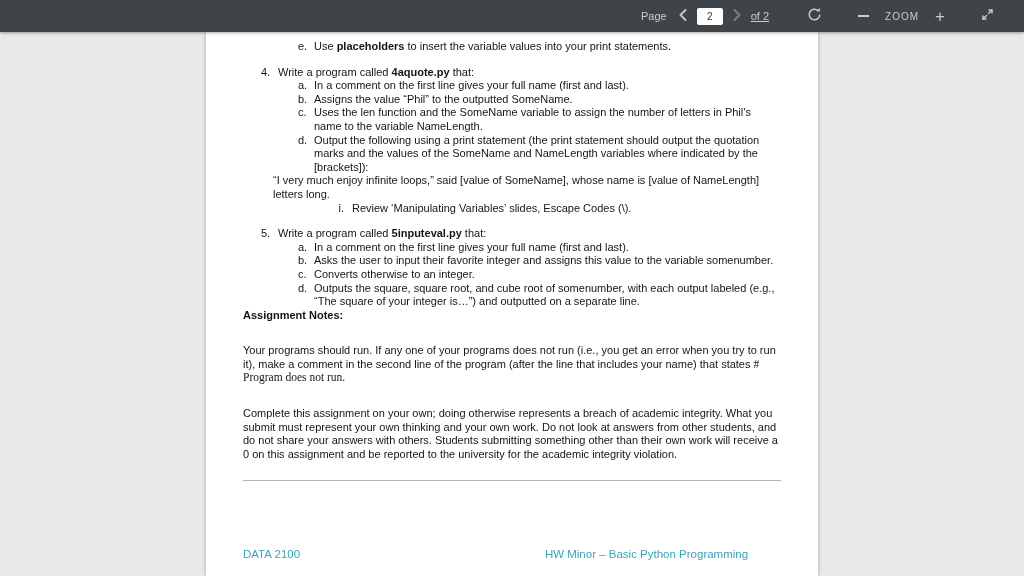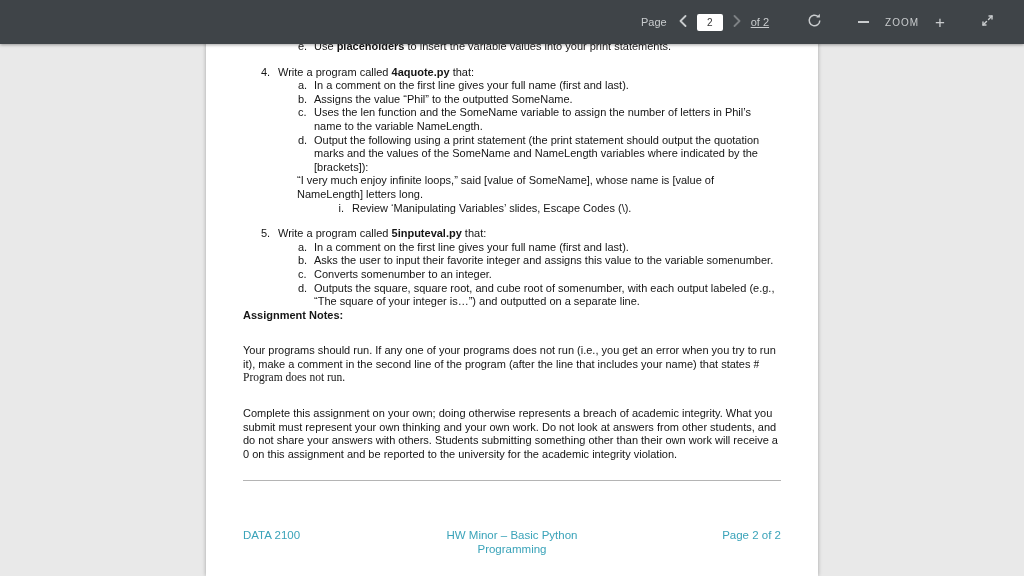--- a/index.html
+++ b/index.html
@@ -5,21 +5,21 @@
   * { margin:0; padding:0; box-sizing:border-box; }
   html,body { width:1024px; height:576px; }
   body {
     font-family:"Liberation Sans", sans-serif;
     background:var(--canvas-bg,#e9e9e9);
     overflow:hidden;
   }
 
   
   .toolbar {
-    position:fixed; top:0; left:0; right:0; height:44px;
+    position:fixed; top:0; left:0; right:0; height:32px;
     background:var(--toolbar-bg,#3f4448);
     display:flex; align-items:center; justify-content:flex-end;
     padding-right:26px; color:#c9ccce; z-index:10;
     box-shadow:0 1px 3px rgba(0,0,0,.35);
     font-size:11px;
   }
   .tb-group { display:flex; align-items:center; }
   .tb-label { color:#c9ccce; }
   .tb-btn {
     background:none; border:none; cursor:pointer;
@@ -51,33 +51,33 @@
     padding:5px 37px 30px 37px;
     font-size:11px; line-height:13.6px; color:#151515;
   }
 
   .row { display:flex; }
   .m { flex:none; }
   .t { flex:1 1 auto; }
   .lvl0 { margin-left:18px; } .lvl0 > .m { width:17px; }
   .lvl1 { margin-left:55px; } .lvl1 > .m { width:16px; }
   .lvl2 { margin-left:84px; } .lvl2 > .m { width:25px; text-align:right; padding-right:8px; }
-  .quote-block { margin-left:54px; }
+  .quote-block { margin-left:30px; }
 
   .mt-first { margin-top:3px; }
   .mt-item  { margin-top:12px; }
   .mt-head  { }
   .mt-para  { margin-top:22px; }
 
   .notes-heading { font-weight:bold; }
   .para { text-align:left; }
   .code-font { font-family:"Liberation Serif", serif; font-size:11.5px; }
 
   .doc-footer {
-    margin-top:19px; border-top:1px solid #b4b4b4; padding-top:0;
+    margin-top:19px; border-top:1px solid #b4b4b4; padding-top:19px;
     display:flex; align-items:baseline;
     color:var(--footer-text,#3aa3b9); font-size:11.5px;
   }
   .doc-footer > span { flex:1; }
   .foot-center { text-align:center;margin-top:48px; }
   .foot-right { text-align:right; }
 
   b { font-weight:bold; }
 </style>
 </head>
@@ -176,33 +176,32 @@
     <div class="row lvl1">
       <span class="m">a.</span>
       <span class="t">In a comment on the first line gives your full name (first and last).</span>
     </div>
     <div class="row lvl1">
       <span class="m">b.</span>
       <span class="t">Asks the user to input their favorite integer and assigns this value to the variable somenumber.</span>
     </div>
     <div class="row lvl1">
       <span class="m">c.</span>
-      <span class="t">Converts somenumber to an integer.</span>
+      <span class="t">Converts otherwise to an integer.</span>
     </div>
     <div class="row lvl1">
       <span class="m">d.</span>
       <span class="t">Outputs the square, square root, and cube root of somenumber, with each output labeled (e.g., “The square of your integer is…”) and outputted on a separate line.</span>
     </div>
 
     <div class="notes-heading mt-head">Assignment Notes:</div>
 
     <p class="para mt-para"><span>Your programs should run. If any one of your programs does not run (i.e., you get an error when you try to run it), make a comment in the second line of the program (after the line that includes your name) that states </span><span class="code-font"># Program does not run.</span></p>
 
     <p class="para mt-para">Complete this assignment on your own; doing otherwise represents a breach of academic integrity. What you submit must represent your own thinking and your own work. Do not look at answers from other students, and do not share your answers with others. Students submitting something other than their own work will receive a 0 on this assignment and be reported to the university for the academic integrity violation.</p>
 
     <div class="doc-footer">
       <span>DATA 2100</span>
       <span class="foot-center">HW Minor – Basic Python Programming</span>
-      <span class="foot-right">Page 2 of 2</span>
     </div>
 
   </div>
 </div>
 
 </body></html>

